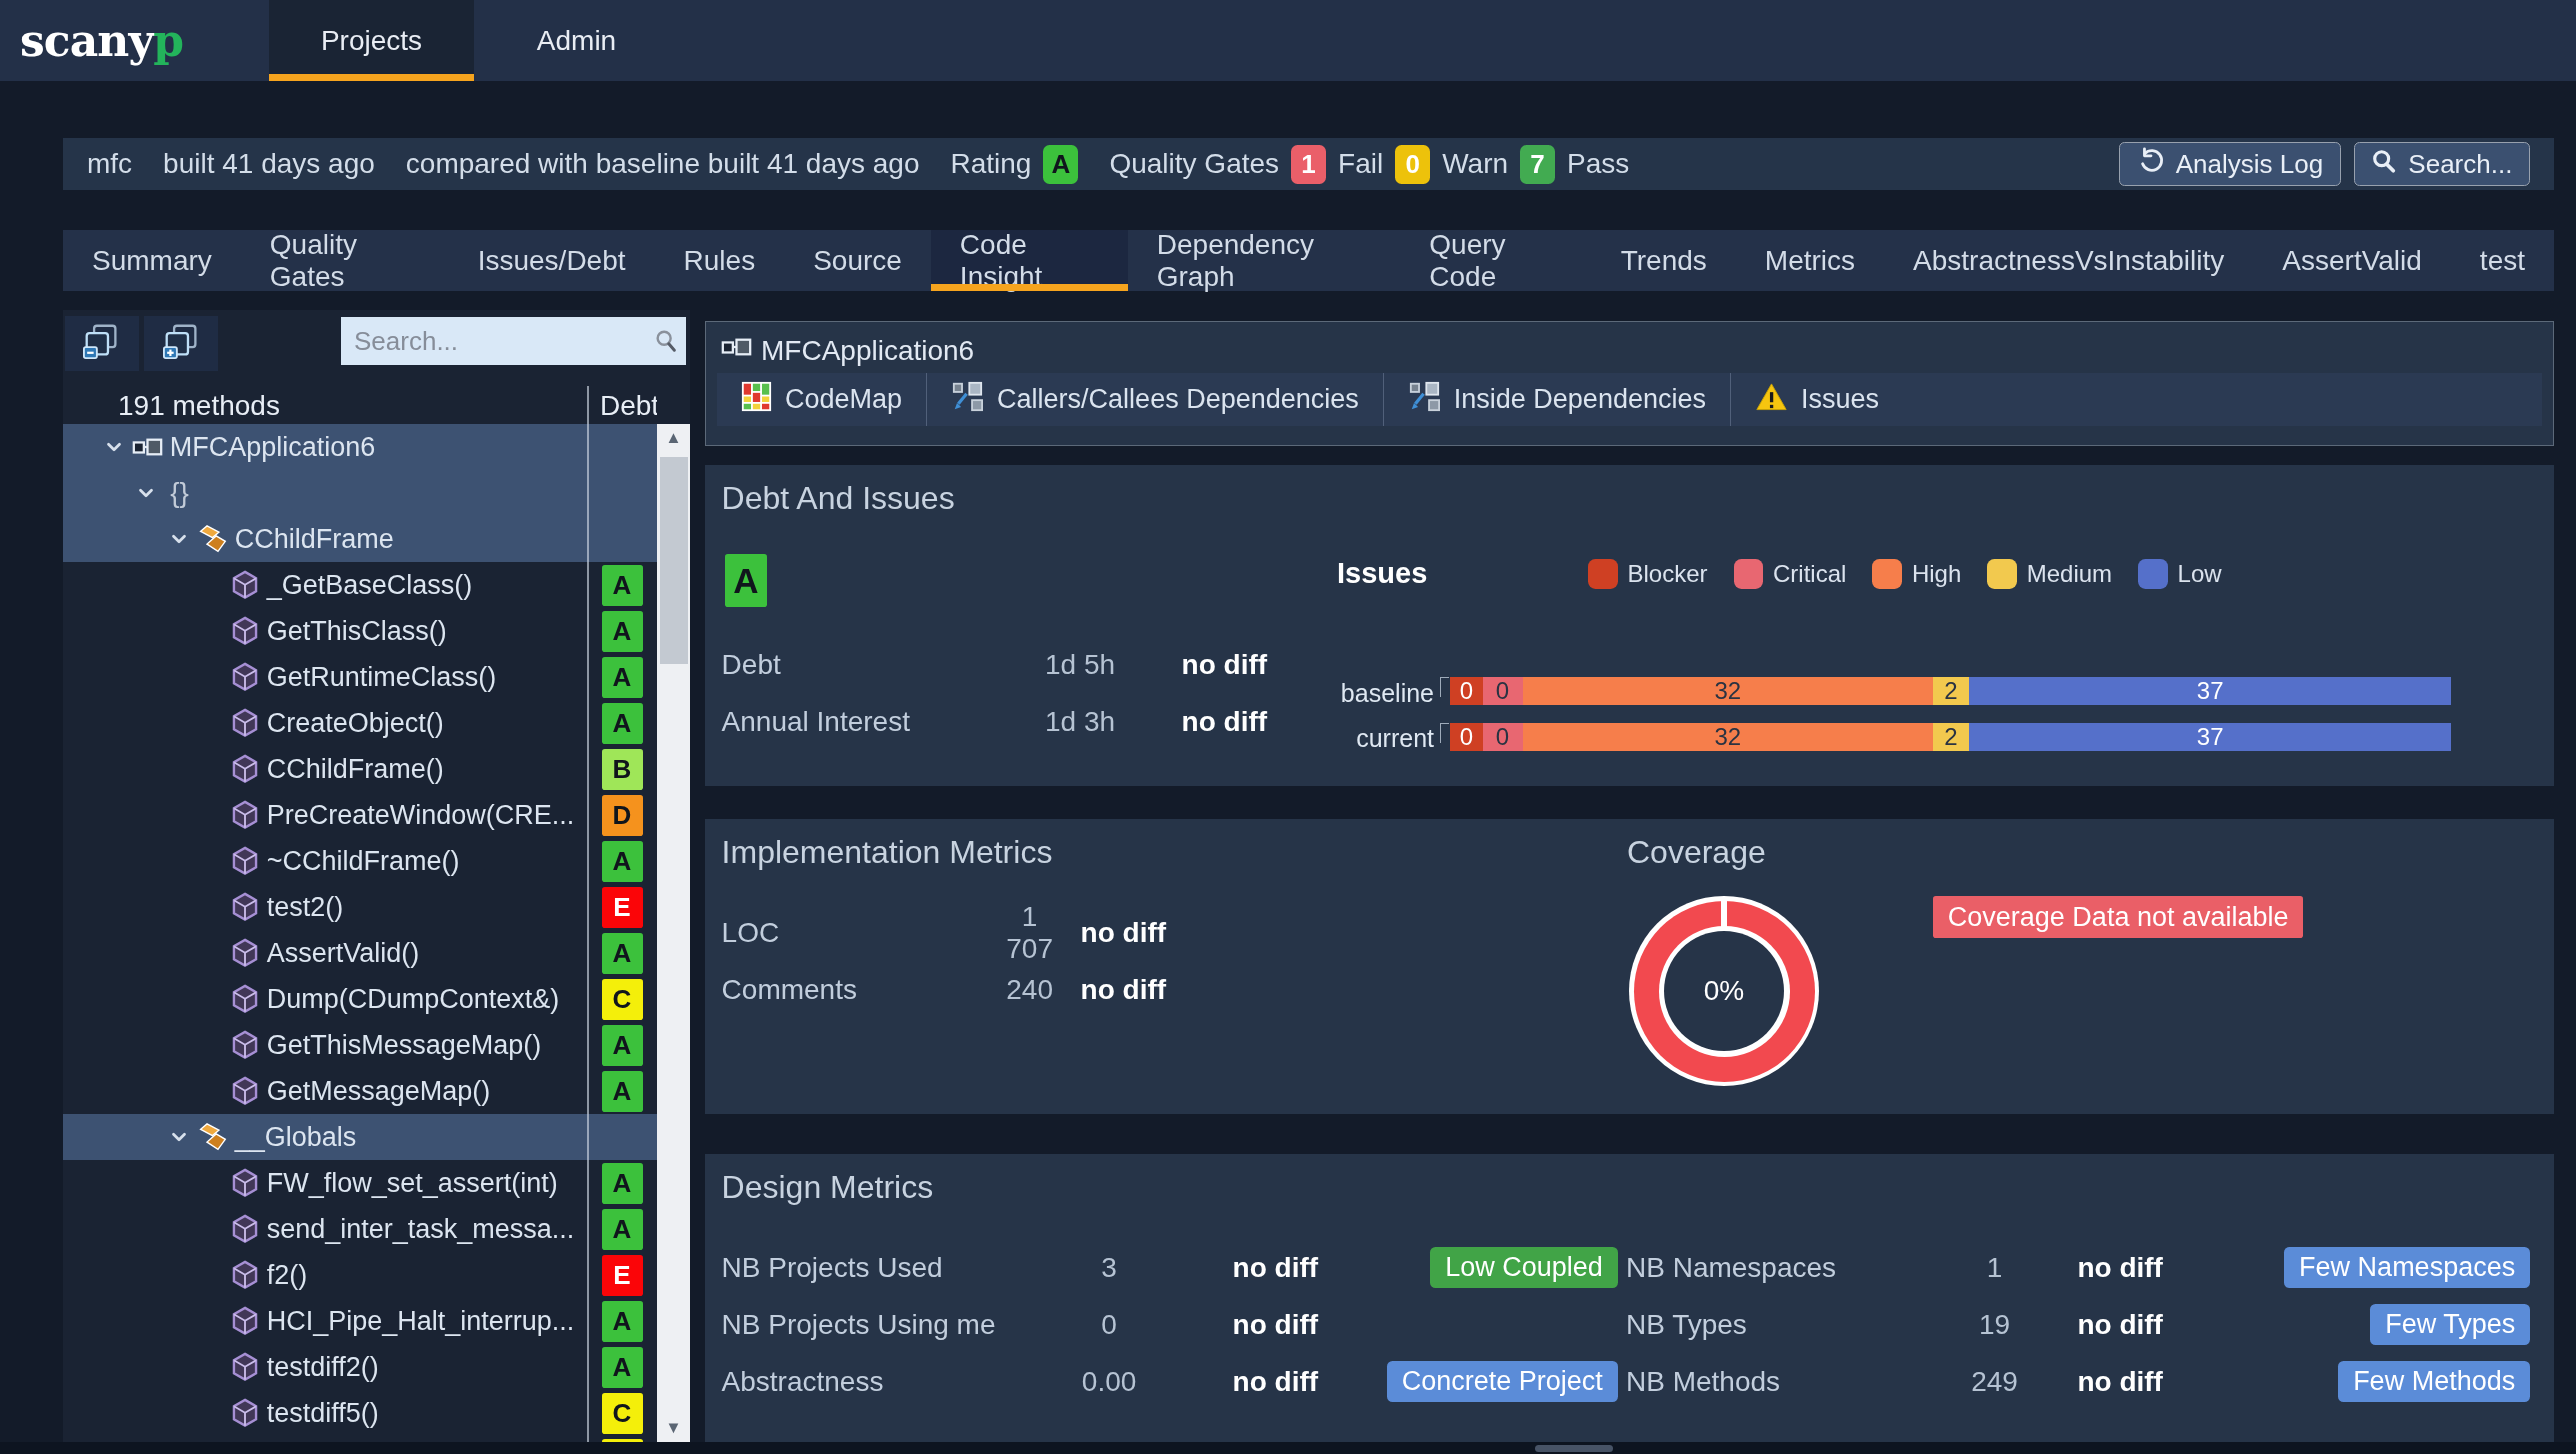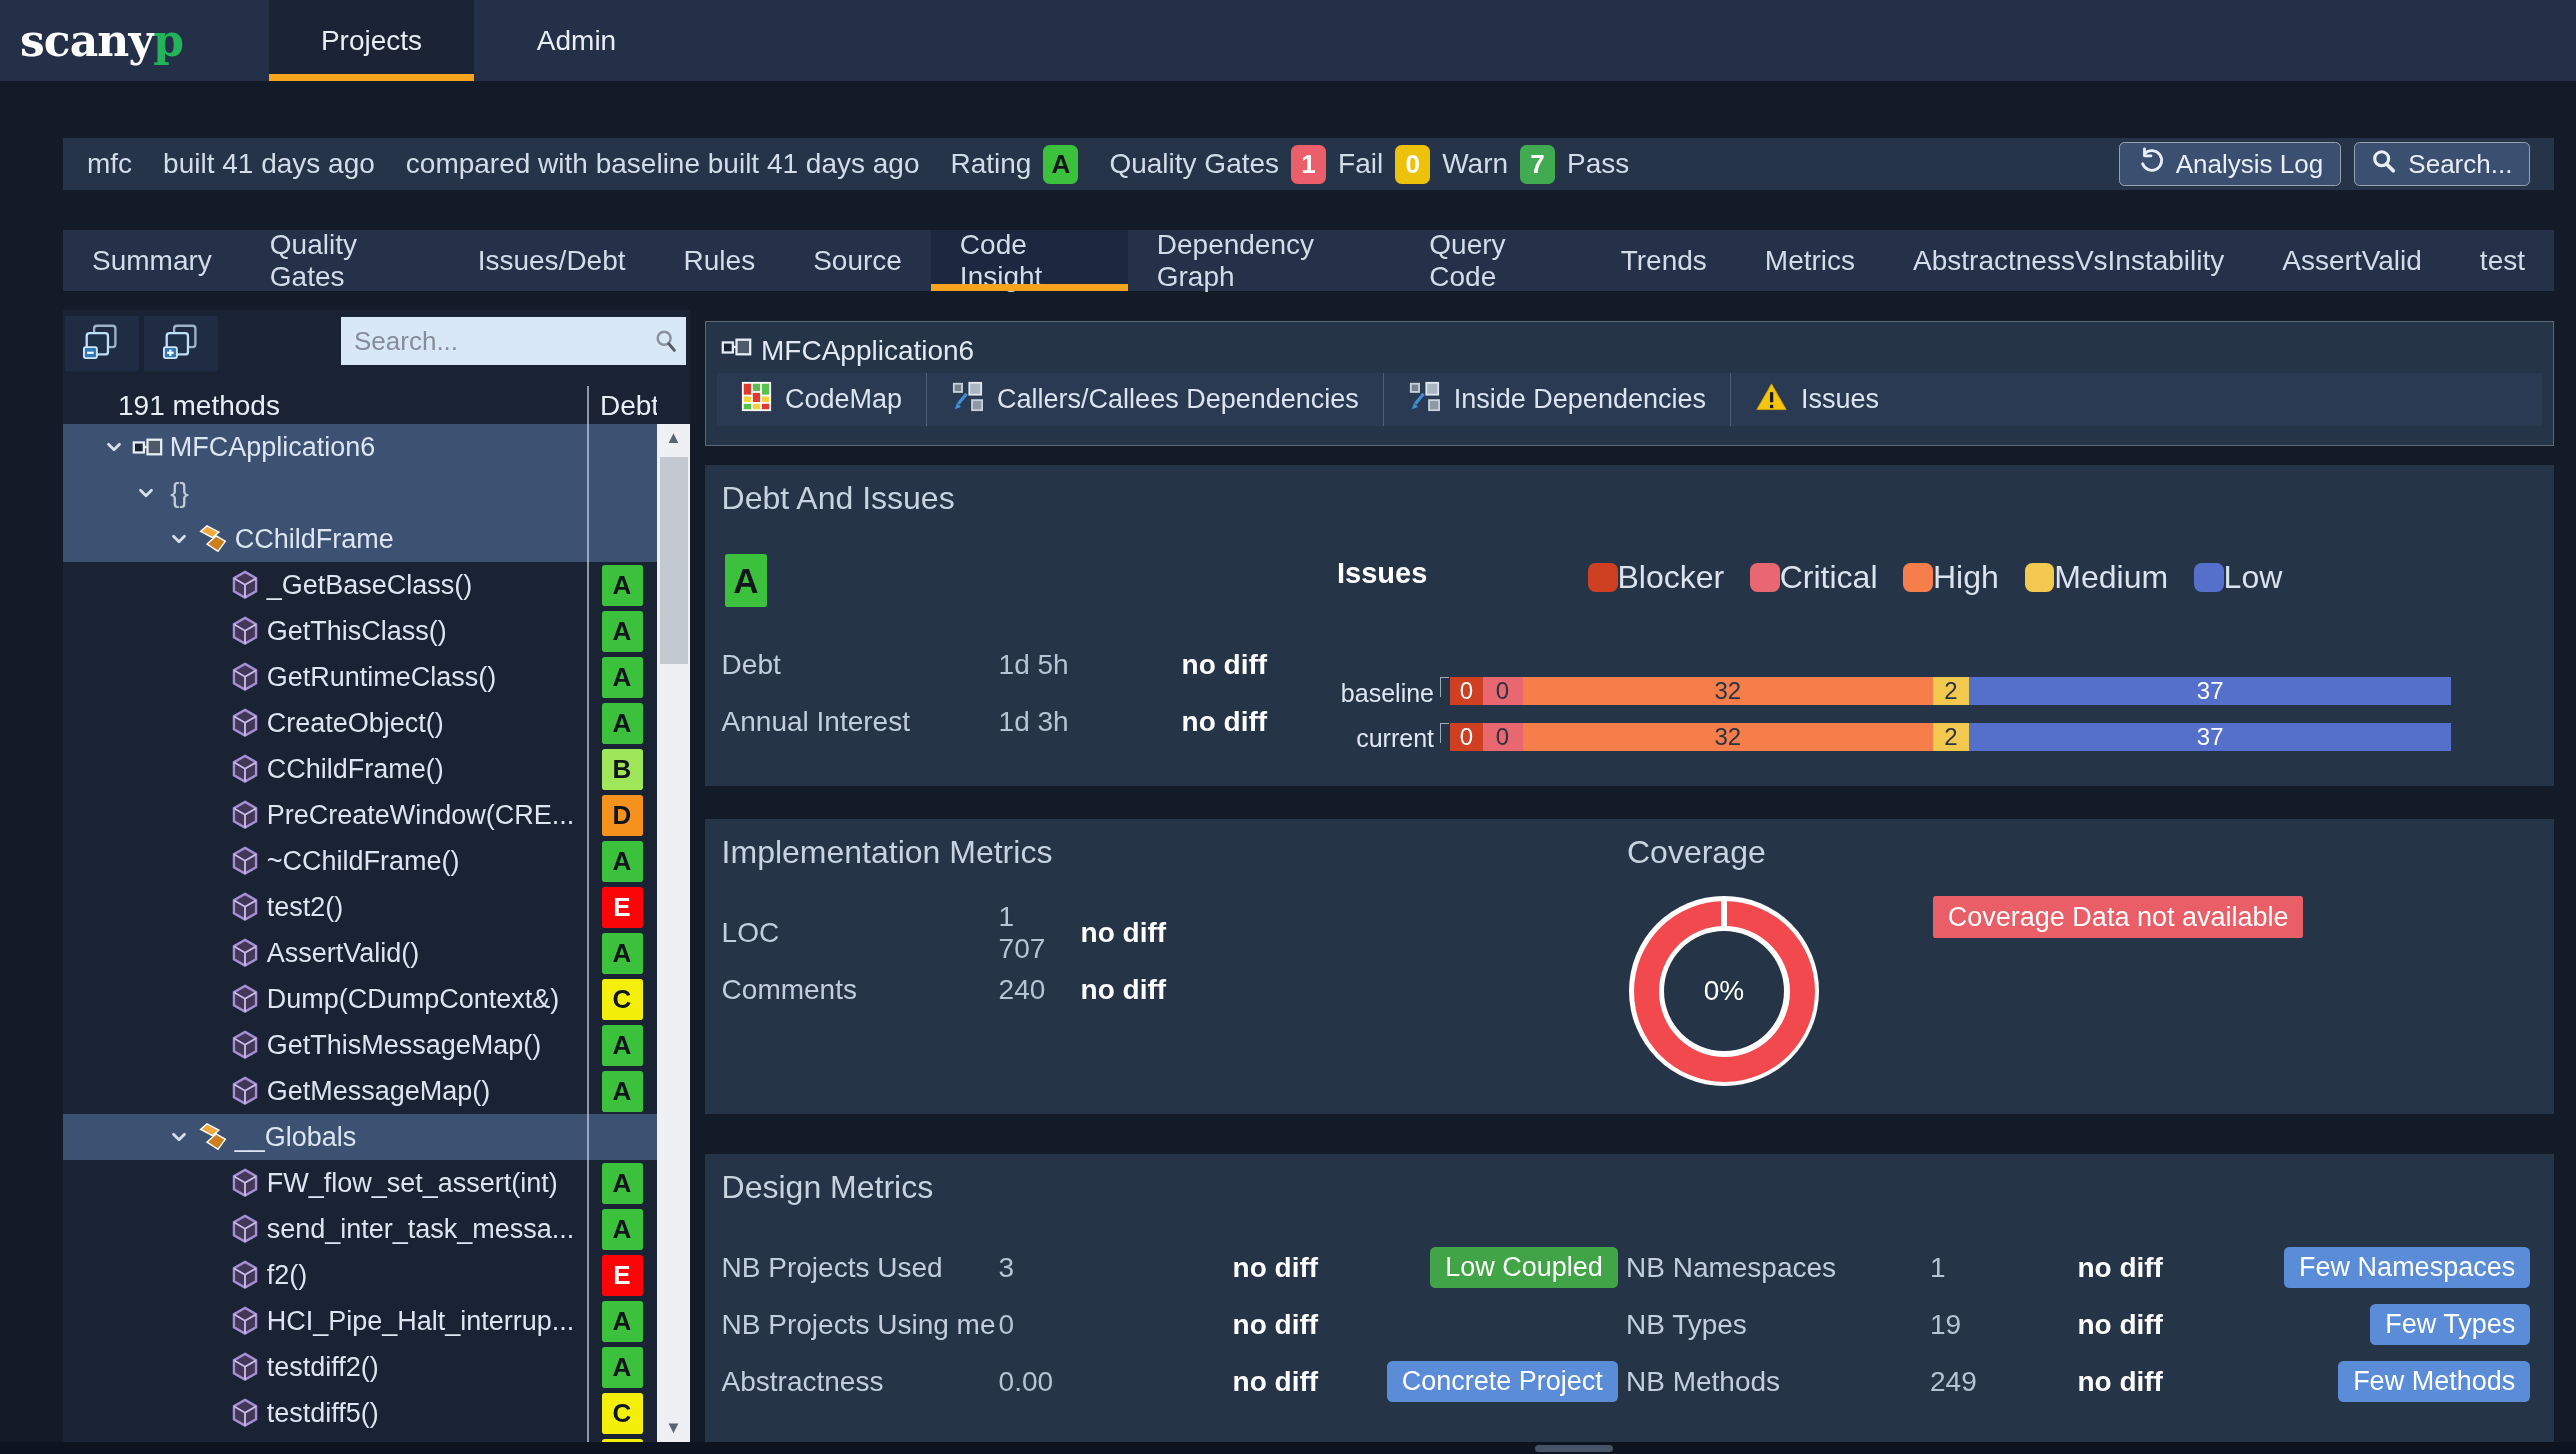--- a/index.html
+++ b/index.html
@@ -72,31 +72,31 @@
   .hbtn + .hbtn { border-left:1.8px solid #51607a; }
   .debt-panel { top:465px; height:321px; }
   .impl-panel { top:819px; height:295px; }
   .design-panel { top:1154px; height:288px; }
   .sec-title { position:absolute; left:16.6px; top:14.8px; font-size:32px; color:#c8d3e0; }
   .big-rating { position:absolute; left:20px; top:89px; width:42px; height:53px; border-radius:2.8px;
     display:flex; align-items:center; justify-content:center; font-size:35px; font-weight:bold; color:#10151c; }
   .metric-rows { position:absolute; }
   .m-row { display:flex; align-items:center; height:57px; font-size:28px; }
   .m-label { color:#c2cedd; }
-  .m-value { text-align:left; color:#b6c3d3; }
+  .m-value { text-align:center; color:#b6c3d3; }
   .m-diff { font-weight:bold; color:#ffffff; margin-left:20px; }
   .debt-rows  { left:16.6px; top:171px; }  .debt-rows  .m-label{width:277px;} .debt-rows  .m-value{width:163px;}
   .impl-rows  { left:16.6px; top:85px;  }  .impl-rows  .m-label{width:277px;} .impl-rows  .m-value{width:62px;}
   .design-left  { left:16.6px;  top:85px; width:896px; } .design-left  .m-label{width:277px;} .design-left  .m-value{width:221px;} .design-left .m-diff{margin-left:13px;}
   .design-right { left:921px; top:85px; width:904px; } .design-right .m-label{width:304px;} .design-right .m-value{width:129px;} .design-right .m-diff{margin-left:18.4px;}
   .pill { margin-left:auto; padding:4.6px 14.8px; border-radius:5.5px; font-size:27px; color:#ffffff; white-space:nowrap; }
   
   .issues-title { position:absolute; left:632px; top:92px; font-size:29px; font-weight:bold; color:#ffffff; }
   .legend { position:absolute; left:883px; top:94px; display:flex; align-items:center; gap:26px; }
-  .leg-item { display:flex; align-items:center; font-size:32px; color:#dbe3ee; }
+  .leg-item { display:flex; align-items:center; gap:10px; font-size:24px; color:#dbe3ee; }
   .leg-swatch { width:29.5px; height:29.5px; border-radius:7.4px; }
   .bars { position:absolute; left:581px; top:212px; }
   .bar-row { display:flex; align-items:flex-start; margin-bottom:14.8px; }
   .bar-label { width:148px; text-align:right; font-size:25px; color:#dfe8f2; margin-right:5.5px; padding-top:1.8px; }
   .bar-mark { width:9.2px; height:20px; border-left:1.8px solid #9fabba; border-top:1.8px solid #9fabba; margin-right:1.8px; }
   .bar { display:flex; width:1001px; height:28px; }
   .seg { display:flex; align-items:center; justify-content:center; font-size:24px; height:28px; }
   
   .cov-title { position:absolute; left:922px; top:14.8px; font-size:32px; color:#c8d3e0; }
   .donut { position:absolute; left:924px; top:77px; width:190px; height:190px; border-radius:50%; background:#ffffff; }

